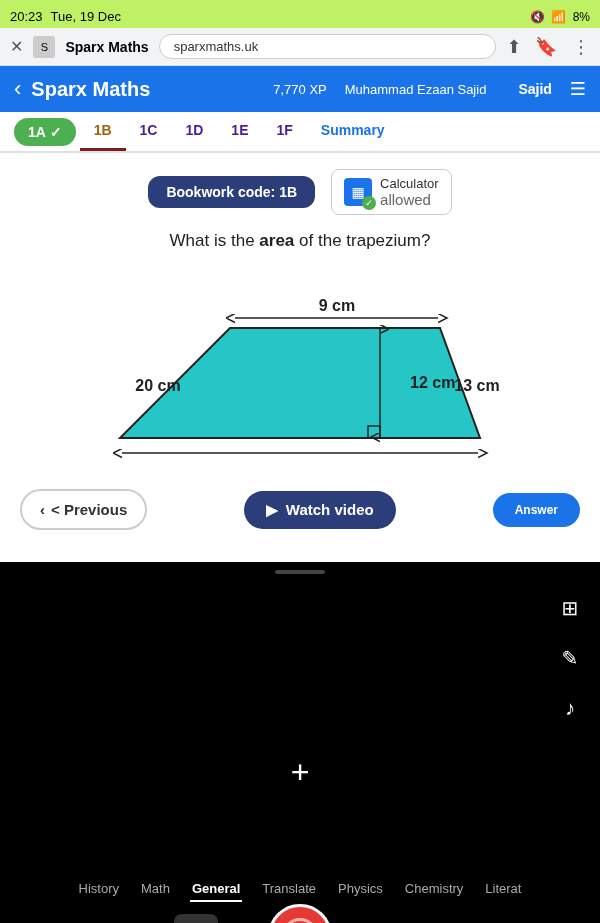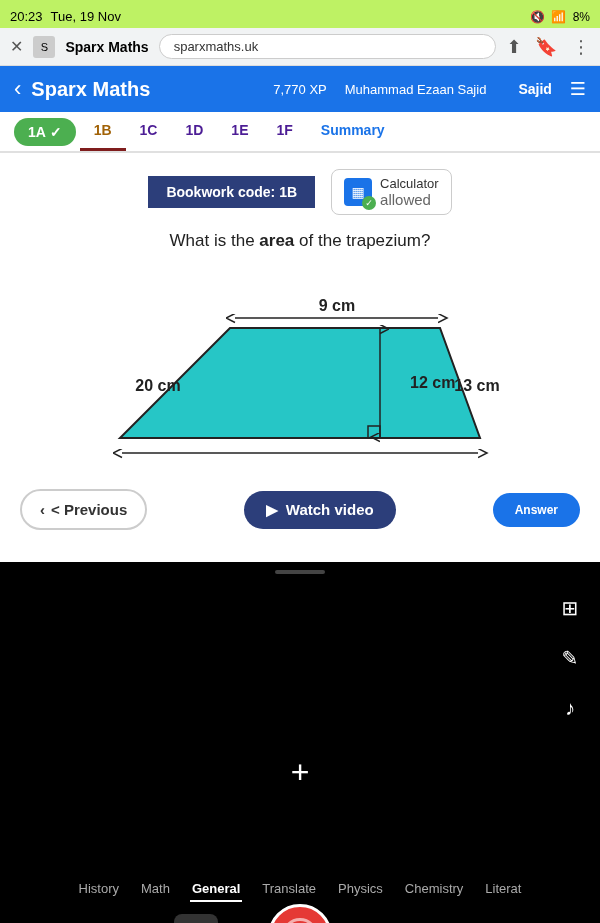--- a/index.html
+++ b/index.html
@@ -106,21 +106,21 @@
       display: flex;
       align-items: center;
       justify-content: center;
       gap: 16px;
       margin-bottom: 16px;
     }
     .bookwork-code {
       background: #2c3e7a;
       color: #fff;
       padding: 8px 18px;
-      border-radius: 0;
+      border-radius: 12px;
       font-size: 14px;
       font-weight: 600;
     }
     .calculator-box {
       display: flex;
       align-items: center;
       gap: 8px;
       border: 1px solid #ccc;
       border-radius: 8px;
       padding: 6px 12px;
@@ -331,21 +331,21 @@
       border: 3px solid rgba(255,255,255,0.6);
       border-radius: 50%;
     }
   </style>
 </head>
 <body>
 
 <div class="status-bar">
   <div class="status-left">
     <span>20:23</span>
-    <span>Tue, 19 Nov</span>
+    <span>Tue, 19 Dec</span>
   </div>
   <div class="status-right">
     <span>🔇</span>
     <span>📶</span>
     <span>8%</span>
   </div>
 </div>
 
 <div class="browser-bar">
   <span class="close-btn">✕</span>

